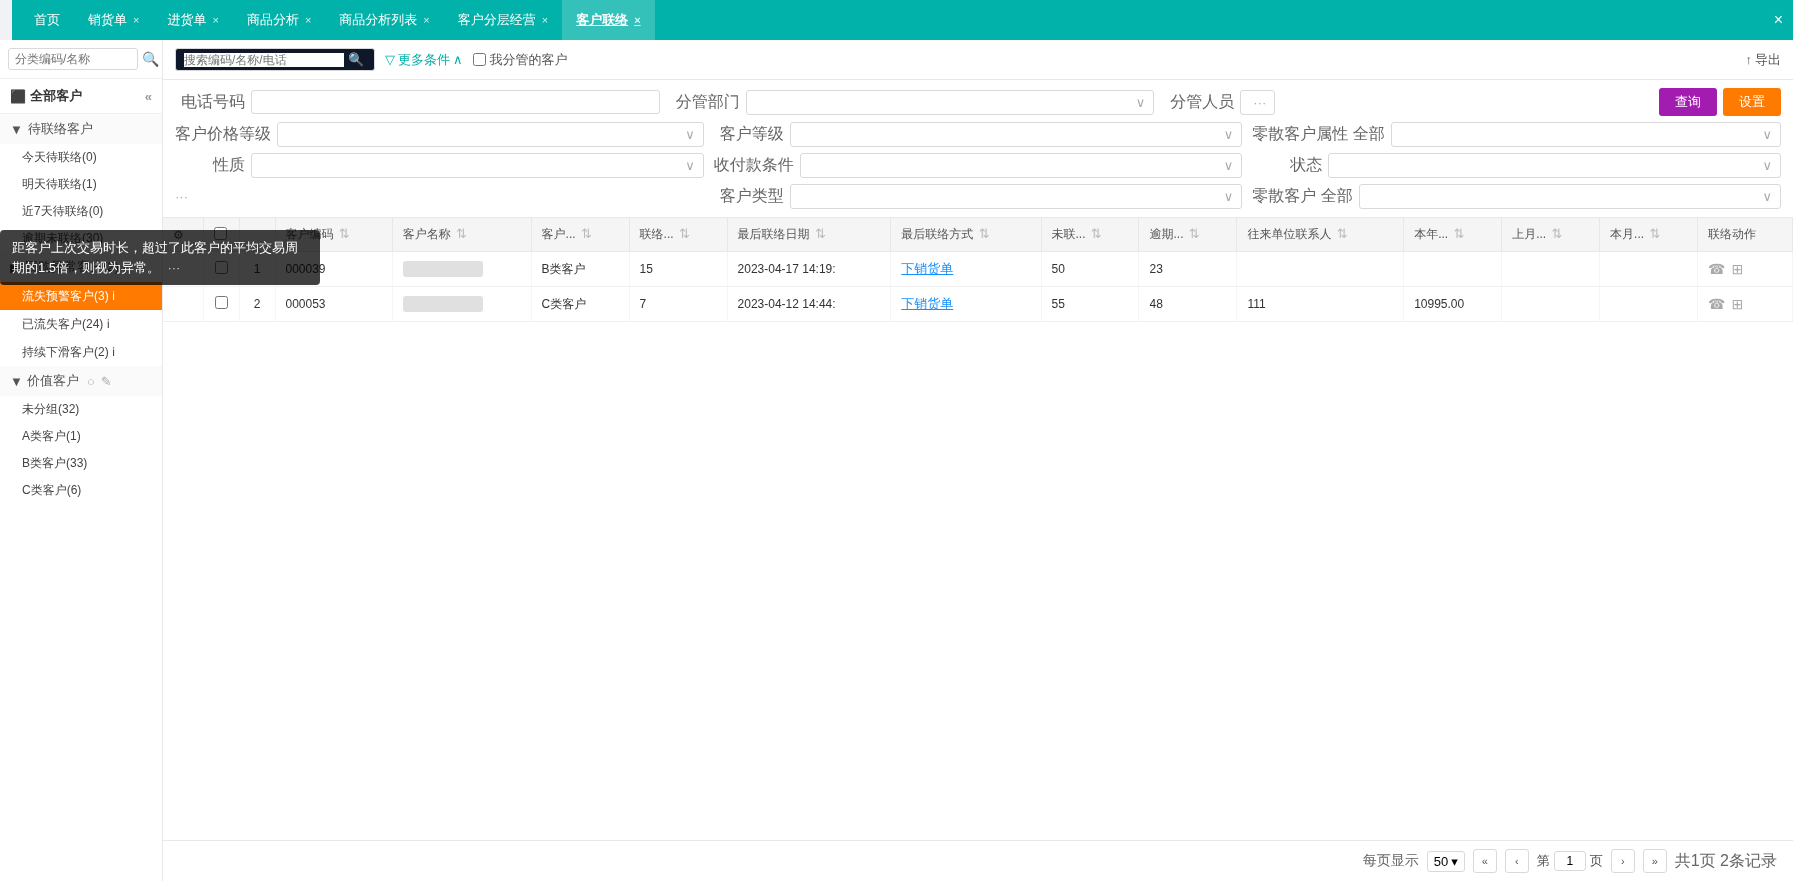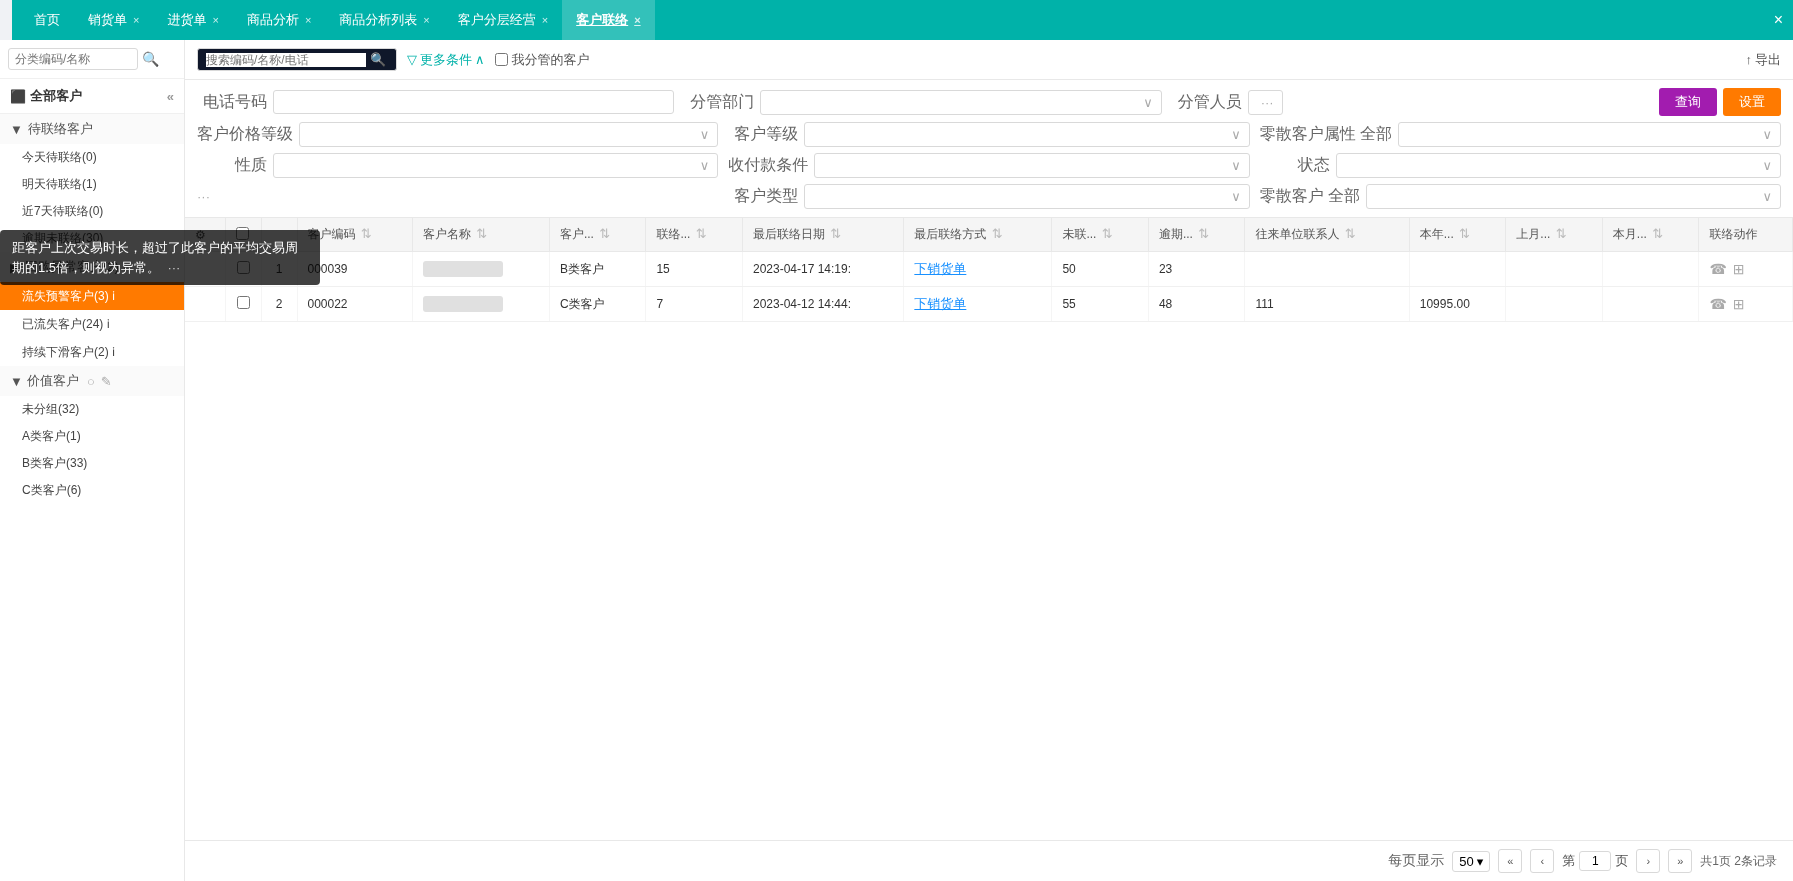--- a/index.html
+++ b/index.html
@@ -40,21 +40,21 @@
     }
 
     
     .main-layout {
       display: flex;
       height: calc(881px - 40px);
     }
 
     
     .left-sidebar {
-      width: 185px;
+      width: 163px;
       background: #fff;
       border-right: 1px solid #e8e8e8;
       display: flex;
       flex-direction: column;
       overflow-y: auto;
       flex-shrink: 0;
     }
     .sidebar-search {
       display: flex;
       align-items: center;
@@ -367,21 +367,21 @@
     }
     .page-input {
       width: 32px;
       border: 1px solid #d9d9d9;
       border-radius: 3px;
       padding: 2px 4px;
       text-align: center;
       font-size: 12px;
       outline: none;
     }
-    .total-label { color: #666; font-size: 12px; }
+    .total-label { color: #666; font-size: 16px; }
 
     
     .table-area::-webkit-scrollbar { height: 8px; width: 8px; }
     .table-area::-webkit-scrollbar-track { background: #f1f1f1; }
     .table-area::-webkit-scrollbar-thumb { background: #ccc; border-radius: 4px; }
 
     
     .blurred-name {
       display: inline-block;
       background: #e0e0e0;
@@ -634,21 +634,21 @@
         <div class="action-icons">
           <span class="action-icon">☎</span>
           <span class="action-icon">⊞</span>
         </div>
       </td>
     </tr>
             <tr>
       <td class="col-settings"></td>
       <td class="col-check"><input type="checkbox" style=""></td>
       <td class="col-num">2</td>
-      <td>000022</td>
+      <td>000053</td>
       <td><span class="blurred-name"></span></td>
       <td>C类客户</td>
       <td>7</td>
       <td>2023-04-12 14:44:</td>
       <td><span class="link-text">下销货单</span></td>
       <td>55</td>
       <td>48</td>
       <td>111</td>
       <td>10995.00</td>
       <td></td>

